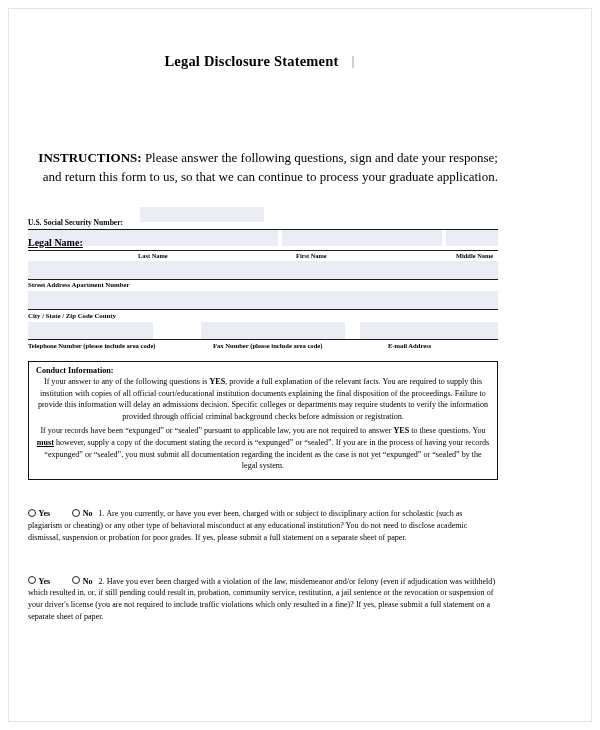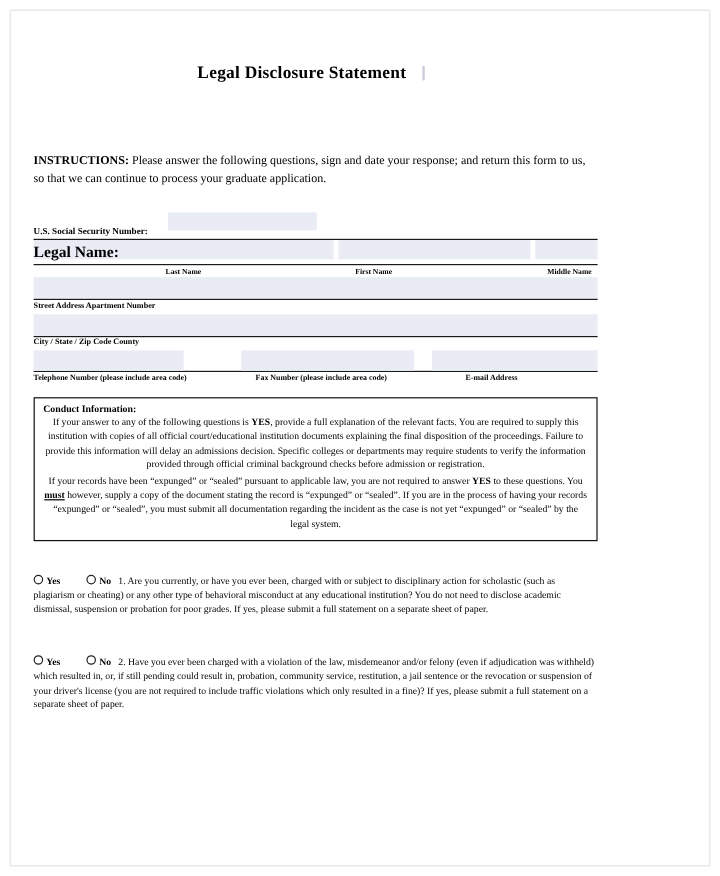--- a/index.html
+++ b/index.html
@@ -63,24 +63,24 @@
     width: 2px;
     height: 12px;
     background: #b9bcd0;
     vertical-align: middle;
     margin-left: 5px;
     opacity: .75;
   }
 
   
   .instructions {
-    margin-top: 58px;
-    font-size: 10px;
+    margin-top: 79px;
+    font-size: 13px;
     line-height: 1.45;
-    text-align: left;
+    text-align: right;
   }
   .instructions b { font-weight: bold; }
 
   
   .form-block {
     margin-top: 20px;
   }
   .rule {
     border-bottom: 1.6px solid #1a1a1a;
     height: 0;
@@ -112,23 +112,24 @@
   }
 
   .legal-row {
     position: relative;
     height: 20px;
   }
   .legal-label {
     position: absolute;
     left: 0;
     bottom: 2px;
-    font-size: 13px;
+    font-size: 10px;
     font-weight: bold;
     z-index: 2;
+    text-decoration: underline;
   }
   .legal-fields {
     position: absolute;
     left: 0;
     top: 0;
     width: 100%;
     display: flex;
     gap: 4px;
     height: 16px;
   }

